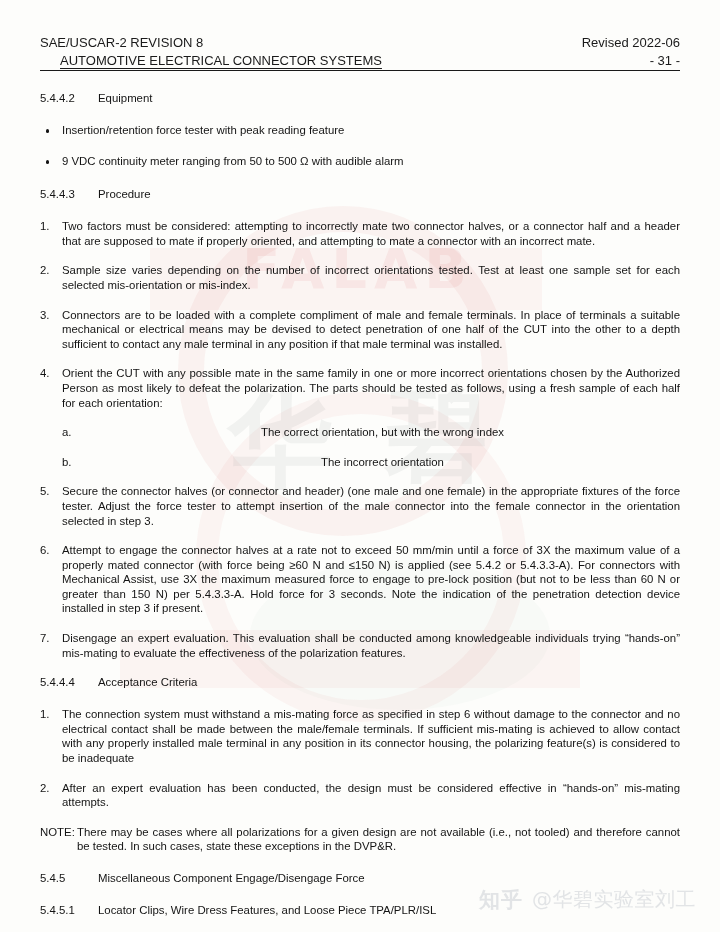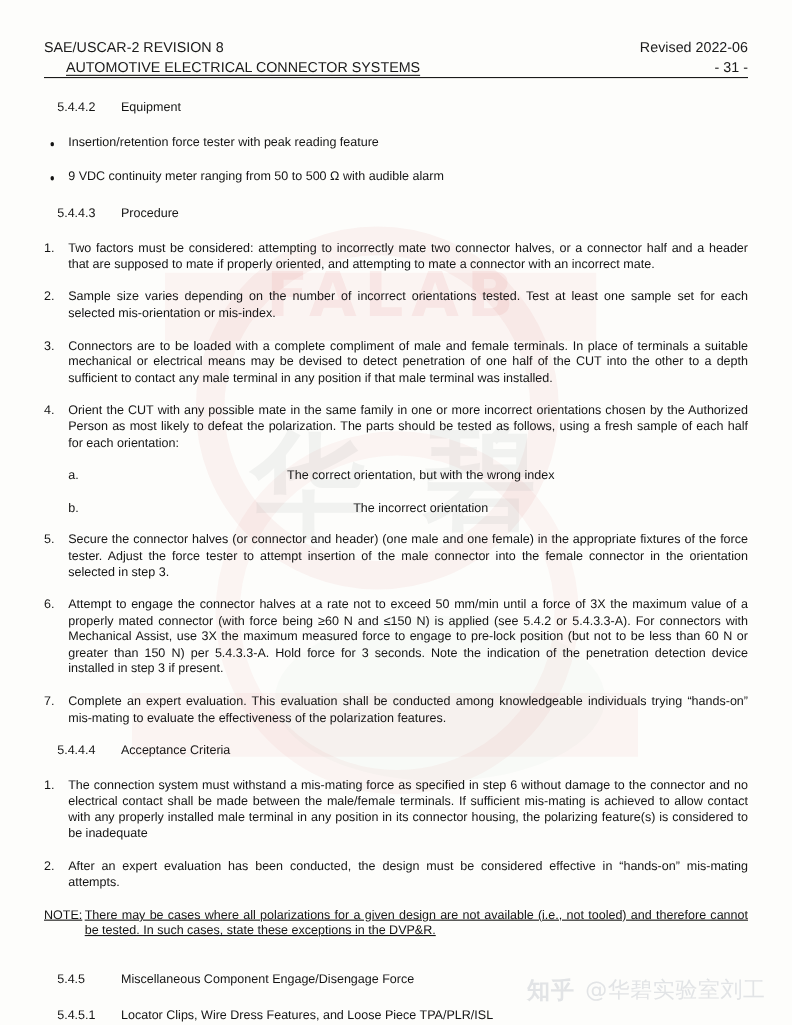--- a/index.html
+++ b/index.html
@@ -157,21 +157,21 @@
     margin-top: 1px;
   }
 
   
   .body-area { margin-top: 20px; }
 
   .sec-head {
     display: flex;
     font-size: 11.4px;
     color: #141414;
-    margin: 0 0 17px 12px;
+    margin: 0 0 17px 0;
     line-height: 15px;
   }
   .sec-num { width: 58px; flex: 0 0 58px; }
   .sec-title { flex: 1; }
 
   ul.bullets {
     list-style: none;
     margin: 0 0 16px 0;
     padding: 0;
   }
@@ -223,22 +223,21 @@
     flex: 0 0 23px;
     width: 23px;
   }
   .sub-item .itext { flex: 1; text-align: center; }
 
   .note-block {
     display: flex;
     font-size: 11.4px;
     color: #141414;
     line-height: 14.6px;
-    margin-bottom: 30px;
-    text-decoration: underline;
+    margin-bottom: 17px;
   }
   .note-block .note-label {
     flex: 0 0 37px;
     width: 37px;
   }
   .note-block .note-text {
     flex: 1;
     text-align: justify;
     text-justify: inter-word;
   }
@@ -322,21 +321,21 @@
         <div class="num-item">
           <span class="marker">5.</span>
           <span class="itext">Secure the connector halves (or connector and header) (one male and one female) in the appropriate fixtures of the force tester. Adjust the force tester to attempt insertion of the male connector into the female connector in the orientation selected in step 3.</span>
         </div>
         <div class="num-item">
           <span class="marker">6.</span>
           <span class="itext">Attempt to engage the connector halves at a rate not to exceed 50 mm/min until a force of 3X the maximum value of a properly mated connector (with force being ≥60 N and ≤150 N) is applied (see 5.4.2 or 5.4.3.3-A). For connectors with Mechanical Assist, use 3X the maximum measured force to engage to pre-lock position (but not to be less than 60 N or greater than 150 N) per 5.4.3.3-A. Hold force for 3 seconds. Note the indication of the penetration detection device installed in step 3 if present.</span>
         </div>
         <div class="num-item">
           <span class="marker">7.</span>
-          <span class="itext">Complete an expert evaluation. This evaluation shall be conducted among knowledgeable individuals trying “hands-on” mis-mating to evaluate the effectiveness of the polarization features.</span>
+          <span class="itext">Disengage an expert evaluation. This evaluation shall be conducted among knowledgeable individuals trying “hands-on” mis-mating to evaluate the effectiveness of the polarization features.</span>
         </div>
       </div>
 
       <div class="sec-head">
         <span class="sec-num">5.4.4.4</span>
         <span class="sec-title">Acceptance Criteria</span>
       </div>
 
       <div class="numlist">
         <div class="num-item">

